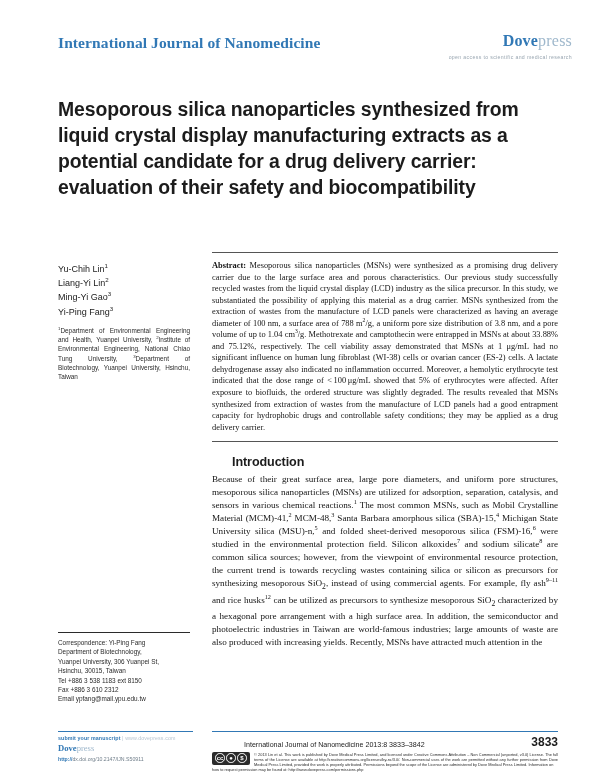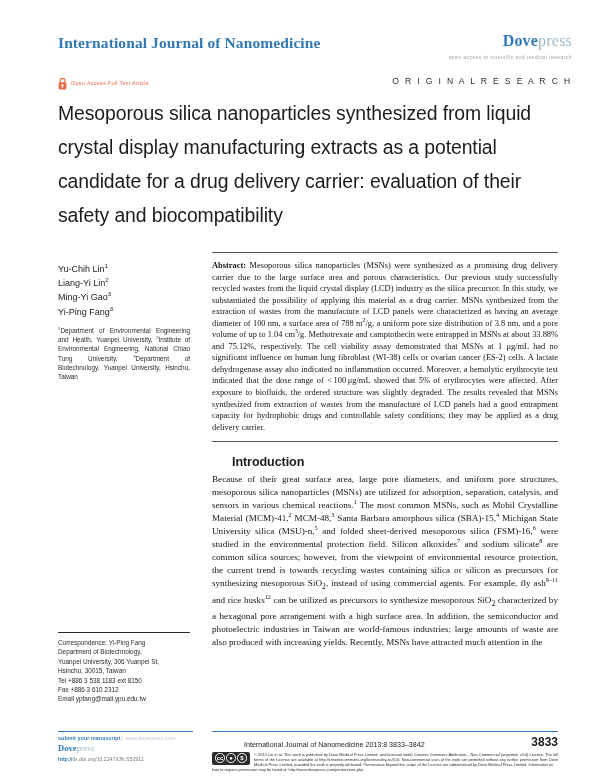--- a/index.html
+++ b/index.html
@@ -111,23 +111,23 @@
     white-space: nowrap;
   }
 
   
   .paper-title {
     position: absolute;
     top: 96px;
     left: 58px;
     width: 500px;
     font-family: "Liberation Sans", sans-serif;
-    font-weight: normal;
+    font-weight: bold;
     font-size: 19.4px;
-    line-height: 34px;
+    line-height: 26px;
     color: #1c1c1c;
     letter-spacing: -0.1px;
     margin: 0;
   }
 
   
   .left-col {
     position: absolute;
     left: 58px;
     top: 262px;
@@ -349,34 +349,20 @@
   <div class="masthead">
     <div class="journal-title">International Journal of Nanomedicine</div>
     <div class="dove-wrap">
       <div class="dove-logo">
         <span class="dove">Dove</span><span class="press">press</span>
       </div>
       <div class="dove-tagline">open access to scientific and medical research</div>
     </div>
   </div>
 
-  <div class="oa-bar">
-    <div class="oa-left">
-      <span class="lock-icon">
-        <svg width="9" height="13" viewBox="0 0 9 13">
-          <path d="M2.1 5.4 V3.7 a2.4 2.4 0 0 1 4.8 0 V5.4" fill="none" stroke="#f06a45" stroke-width="1.2"></path>
-          <rect x="0.6" y="5.2" width="7.8" height="7.2" rx="1.4" fill="#f06a45"></rect>
-          <circle cx="4.5" cy="8.4" r="1.15" fill="#ffffff"></circle>
-          <rect x="3.95" y="8.6" width="1.1" height="2.4" fill="#ffffff"></rect>
-        </svg>
-      </span>
-      <span class="oa-label">Open Access Full Text Article</span>
-    </div>
-    <div class="orig-research">O R I G I N A L   R E S E A R C H</div>
-  </div>
 
   <h1 class="paper-title">Mesoporous silica nanoparticles synthesized from liquid crystal display manufacturing extracts as a potential candidate for a drug delivery carrier: evaluation of their safety and biocompatibility</h1>
 
   <div class="left-col">
     <div class="authors">
       <div><span>Yu-Chih Lin</span><sup>1</sup></div>
       <div><span>Liang-Yi Lin</span><sup>2</sup></div>
       <div><span>Ming-Yi Gao</span><sup>3</sup></div>
       <div><span>Yi-Ping Fang</span><sup>3</sup></div>
     </div>

